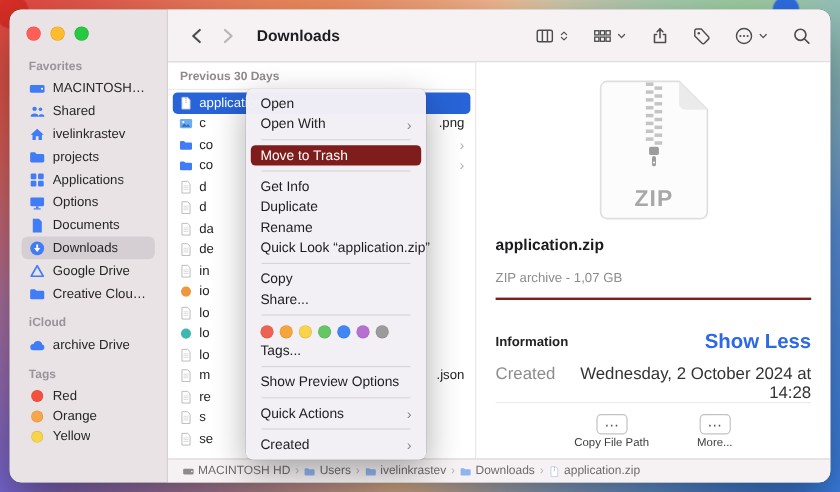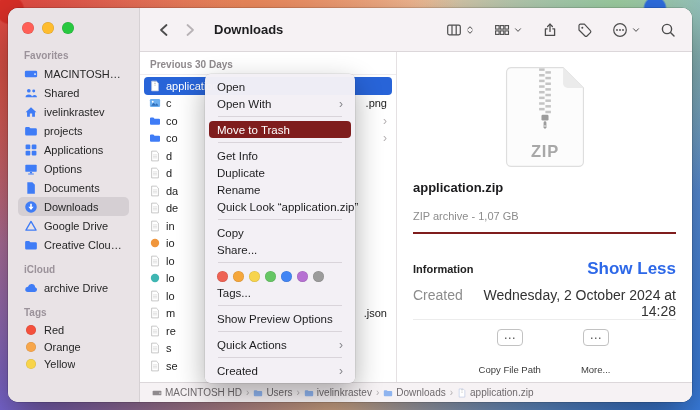--- a/index.html
+++ b/index.html
@@ -65,21 +65,21 @@
   .zip-hero{ align-self:center; margin-top:4px; }
   .pv-name{ font-size:13px; font-weight:bold; color:#1b1b1d; margin-top:12px; }
   .pv-kind{ font-size:11px; color:#8c8c8c; margin-top:15px; }
   .pv-info{ display:flex; justify-content:space-between; align-items:center; margin-top:10px; padding-top:25px; border-top:2px solid #7f1d1d; }
   .pv-info .t{ font-size:11px; font-weight:bold; color:#222; }
   .pv-info .l{ font-size:17px; font-weight:bold; color:#2d68e8; }
   .pv-meta{ display:flex; justify-content:space-between; gap:8px; margin-top:8px; font-size:14px; }
   .pv-meta .k{ color:#8c8c8c; }
   .pv-meta .v{ color:#333; text-align:right; }
   .pv-actions{ margin-top:auto; border-top:1px solid #ececec; display:flex; justify-content:center; gap:40px; padding:9px 0 3px; }
-  .pv-act{ display:flex; flex-direction:column; align-items:center; gap:18px; background:none; border:none; }
+  .pv-act{ display:flex; flex-direction:column; align-items:center; gap:2px; background:none; border:none; }
   .act-ico{ width:26px; height:17px; border:1px solid #c2c2c2; border-radius:4px; color:#555; display:flex; align-items:center; justify-content:center; }
   .act-ico::after{ content:"⋯"; font-size:12px; line-height:1; }
   .pv-act .al{ font-size:9.5px; color:#3c3c3c; }
 
   
   .pathbar{ height:20px; flex-shrink:0; background:#f6f2f4; border-top:1px solid #dcd7da; display:flex; align-items:center; gap:4px; padding:0 12px; font-size:10px; color:#4a4a4a; white-space:nowrap; overflow:hidden; }
   .pb-item{ display:flex; align-items:center; gap:3px; color:#6f6a6d; }
   .pb-sep::after{ content:"›"; color:#b4b0b2; font-size:10px; }
 
   

